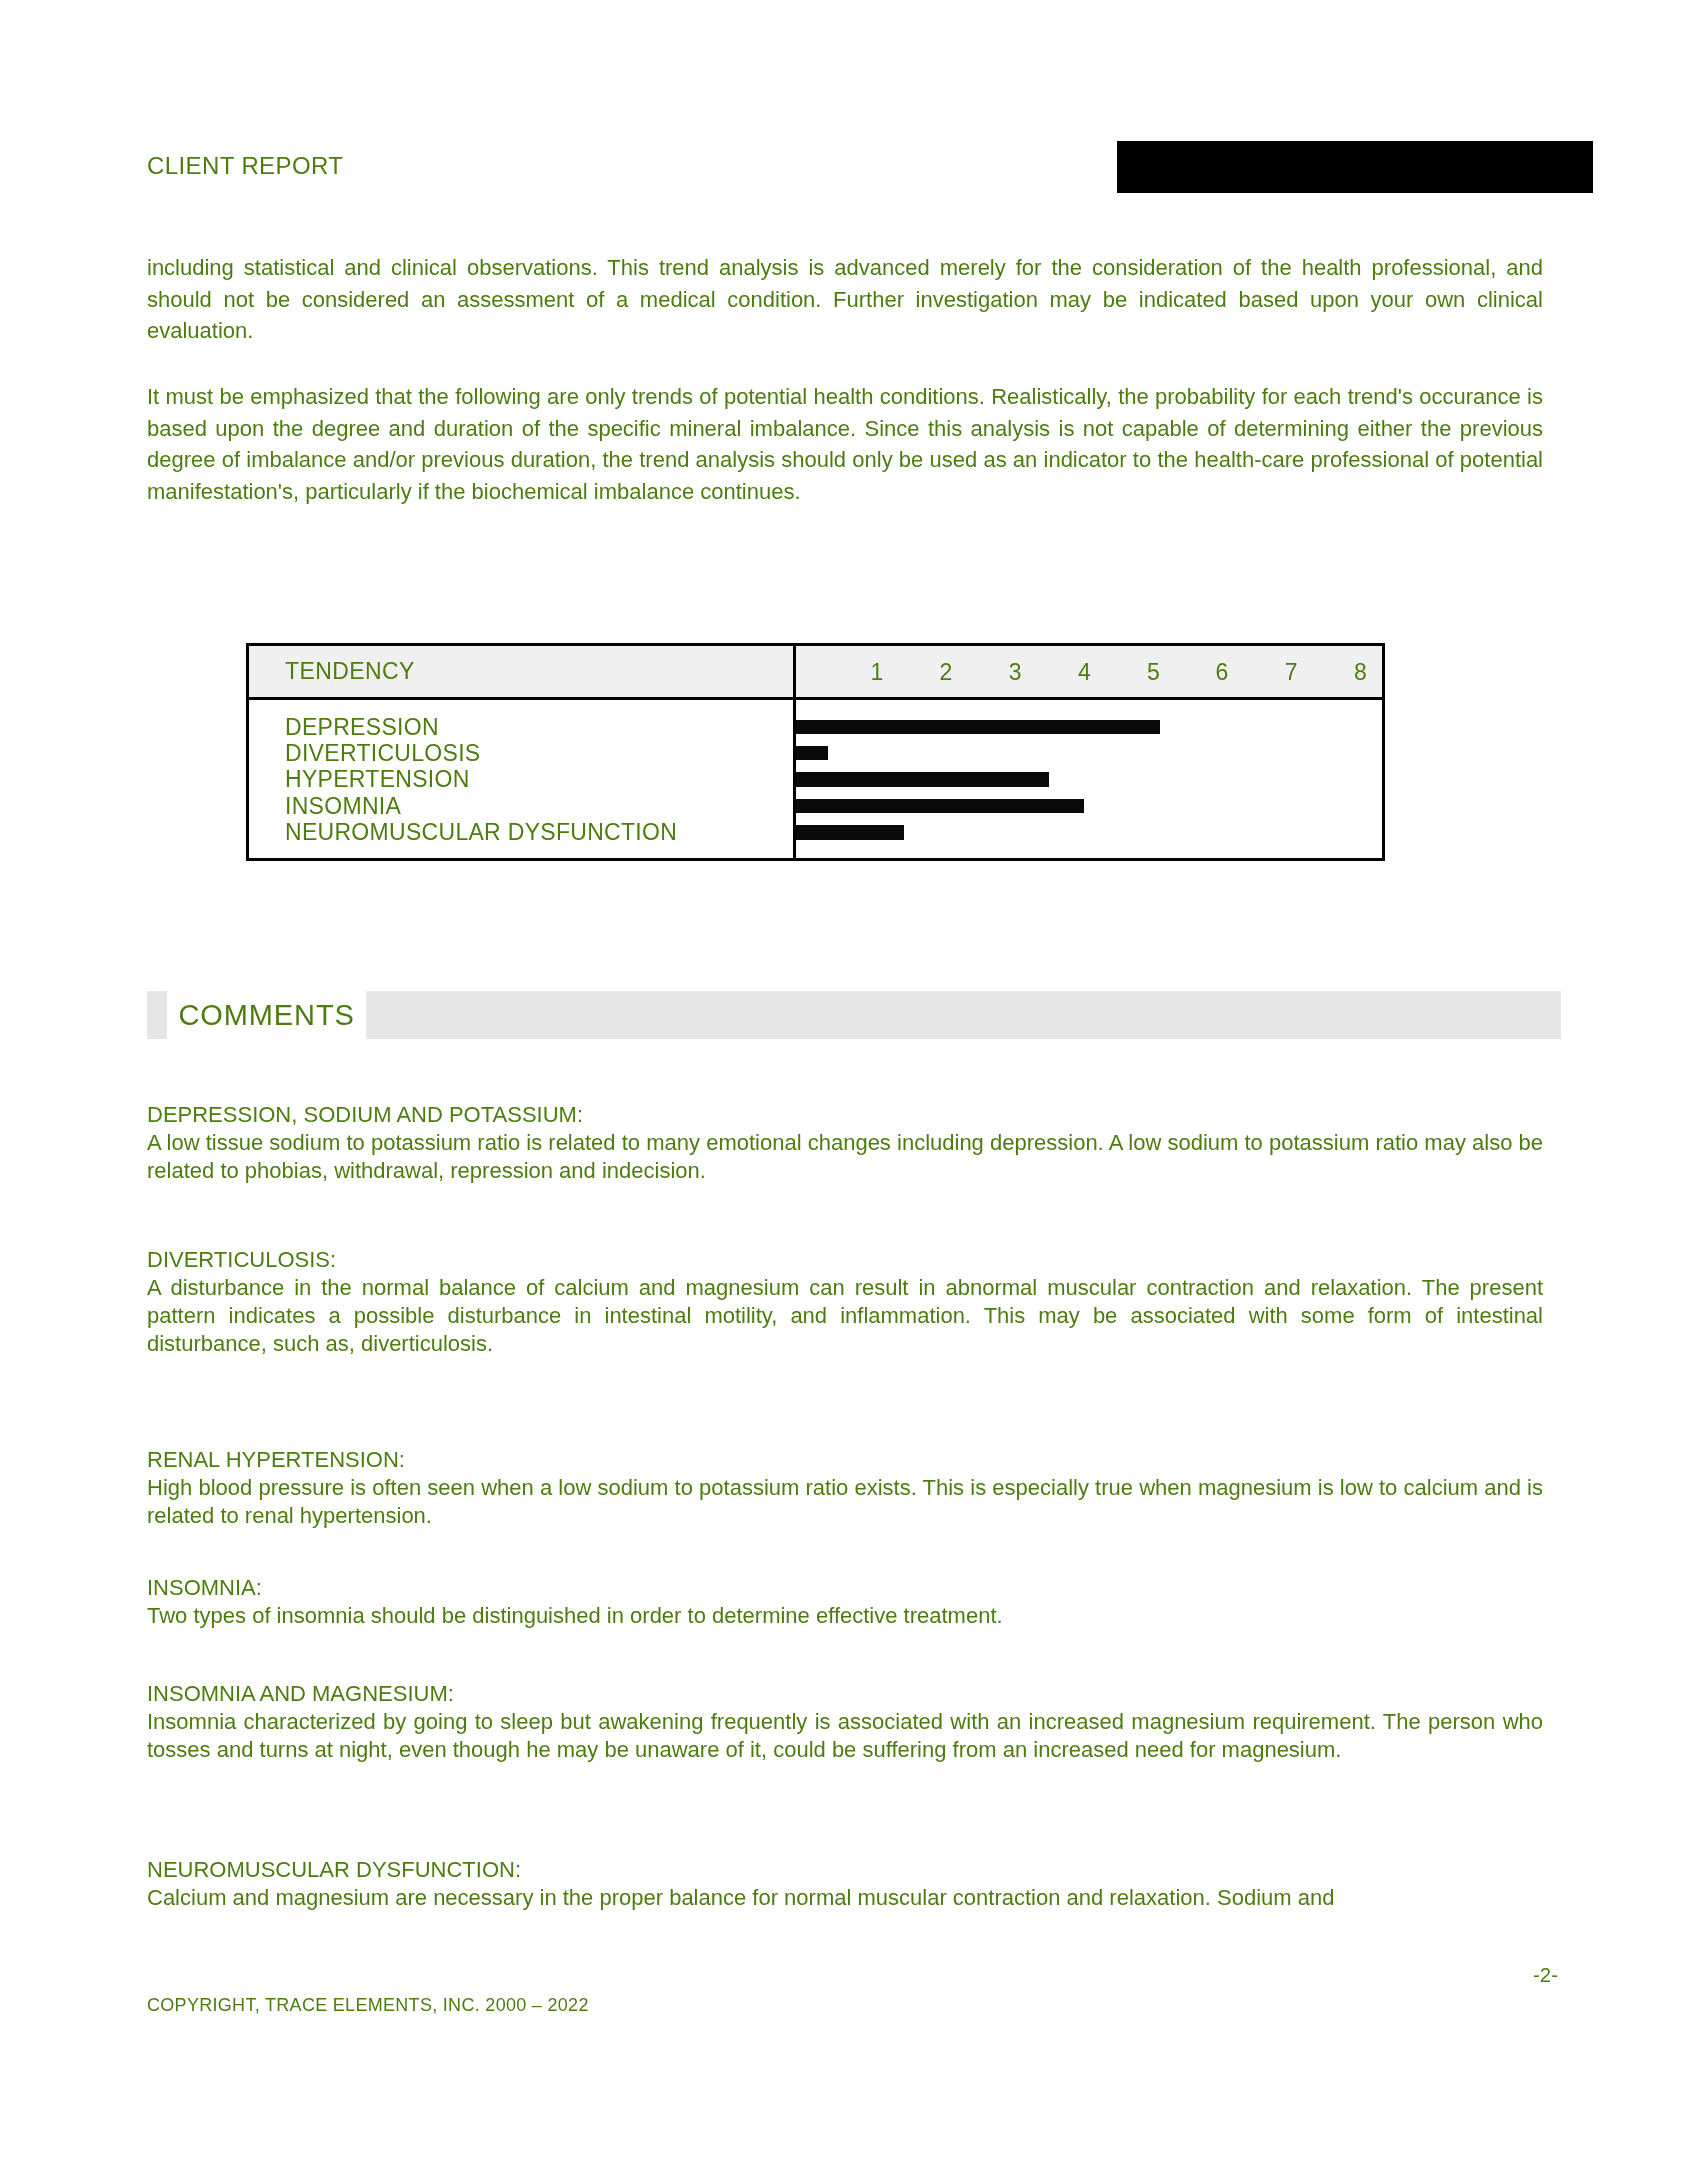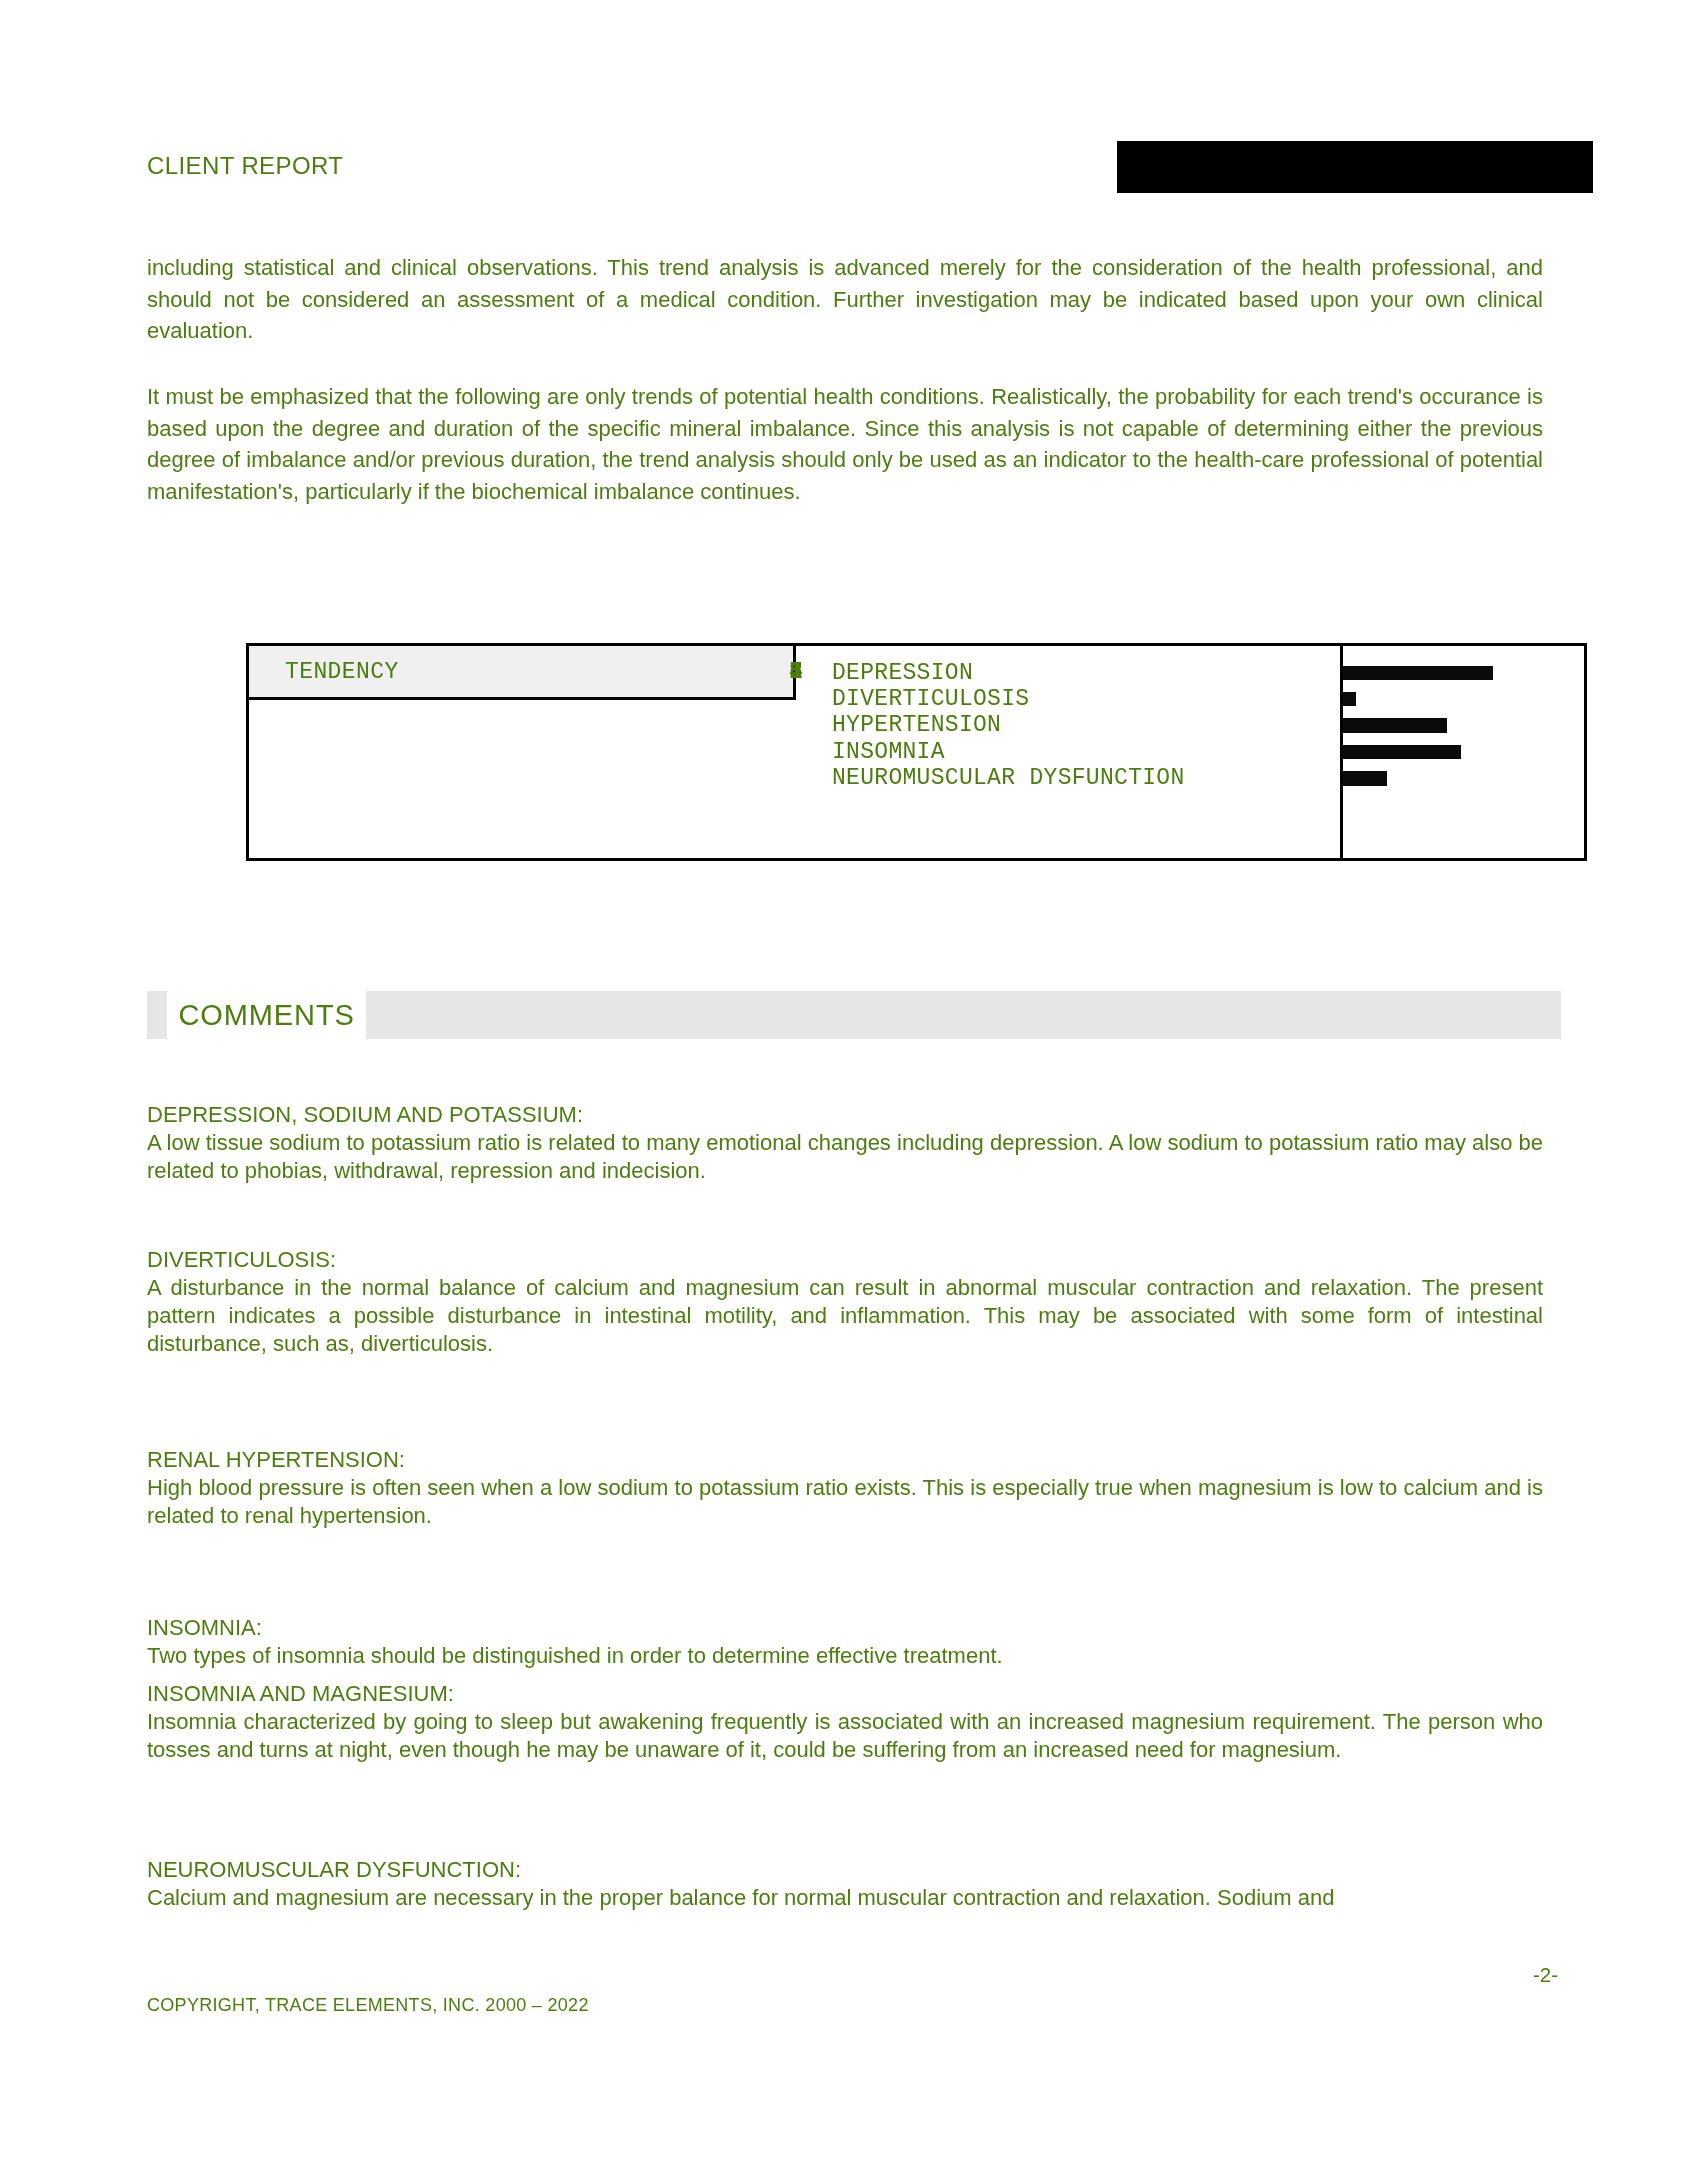--- a/index.html
+++ b/index.html
@@ -25,23 +25,23 @@
     position:absolute;left:147px;top:252px;width:1396px;
     font-size:22px;line-height:31.5px;text-align:justify;
   }
   .special-note{
     position:absolute;left:147px;top:381px;width:1396px;
     font-size:22px;line-height:31.5px;
   }
   .special-note .note-body{text-align:justify;}
   
   .tendency-table{
-    position:absolute;left:246px;top:643px;width:1341px;height:218px;
+    position:absolute;left:246px;top:643px;width:1139px;height:218px;
     border:3.4px solid #000;box-sizing:border-box;
-    display:flex;flex-direction:row;font-family:Liberation Mono, monospace;
+    display:flex;flex-direction:column;
   }
   .tt-header{
     display:flex;height:54px;box-sizing:border-box;
     background:#f0f0f0;border-bottom:3.4px solid #000;
     flex:0 0 auto;
   }
   .tt-body{display:flex;flex:1 1 auto;}
   .tt-label-col{
     width:547px;box-sizing:border-box;border-right:3.4px solid #000;
     flex:0 0 auto;
@@ -81,21 +81,21 @@
   .banner-fill{flex:1 1 auto;background:#e6e6e6;}
   
   .comment{
     position:absolute;left:147px;width:1396px;
     font-size:22px;line-height:28px;
   }
   .comment .c-body{text-align:justify;}
   .comment.sec-0{top:1101px;}
   .comment.sec-1{top:1246px;}
   .comment.sec-2{top:1422px;margin-top:24px;}
-  .comment.sec-3{top:1614px;}
+  .comment.sec-3{top:1574px;}
   .comment.sec-4{top:1680px;}
   .comment.sec-5{top:1856px;}
   
   .page-number{
     position:absolute;top:1964px;left:147px;width:1411px;
     text-align:right;font-size:20.4px;
   }
   .copyright{
     position:absolute;top:1995px;left:147px;
     font-size:18px;letter-spacing:0.3px;

